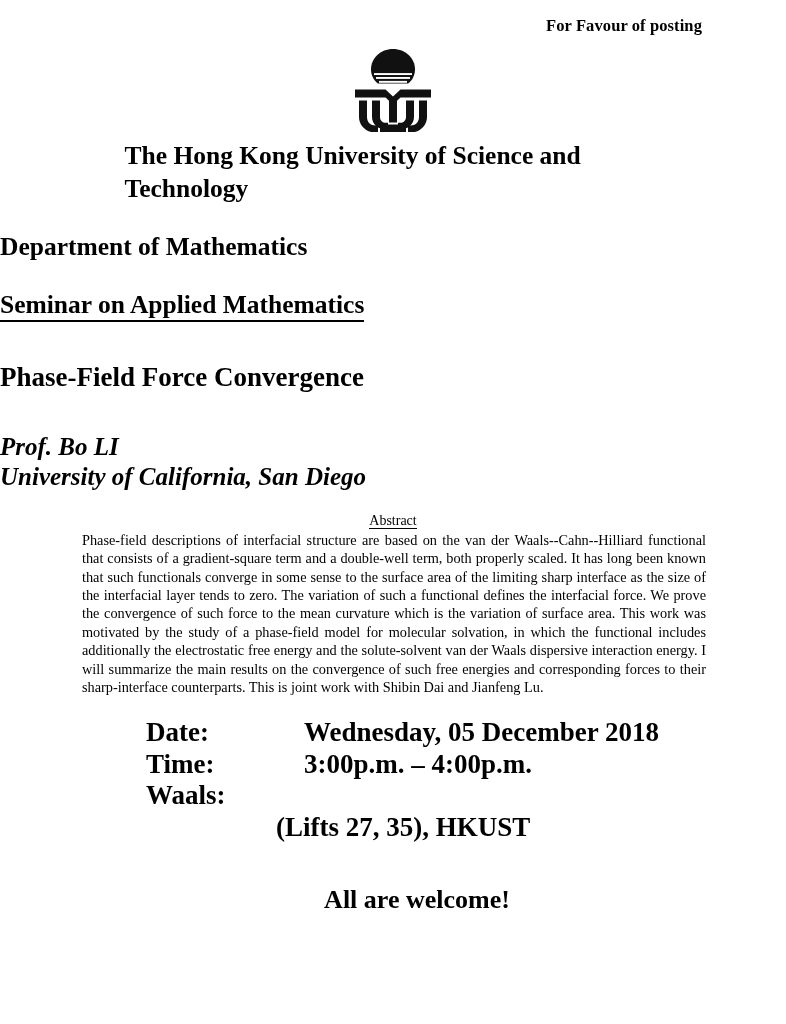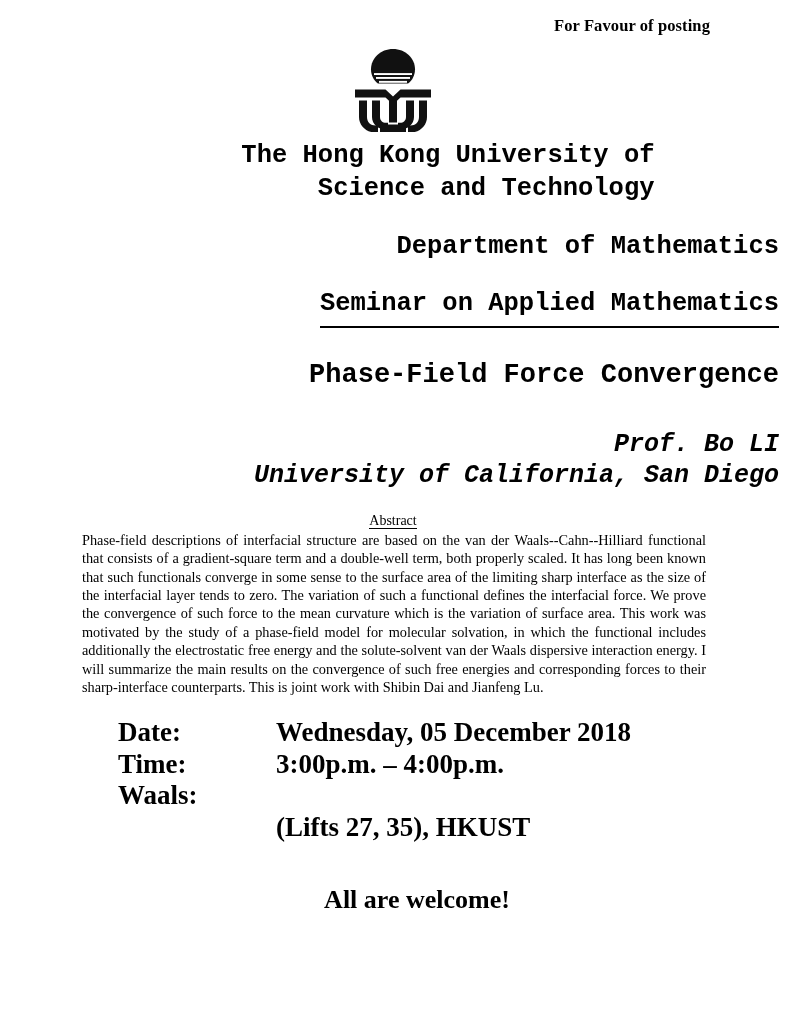--- a/index.html
+++ b/index.html
@@ -20,21 +20,21 @@
     position: relative;
     width: 786px;
     height: 1024px;
     box-sizing: border-box;
   }
 
   
   .notice {
     position: absolute;
     top: 16px;
-    right: 76px;
+    right: 84px;
     font-size: 16.5px;
     font-weight: bold;
     letter-spacing: 0.1px;
   }
 
   
   .logo-wrap {
     position: absolute;
     top: 48px;
     left: 0;
@@ -42,43 +42,42 @@
     text-align: center;
   }
   .logo-svg { display: inline-block; }
 
   
   .head-block {
     position: absolute;
     top: 140px;
     left: 0;
     width: 779px;
-    text-align: right;
-    font-family: Liberation Mono, monospace;
+    text-align: left;
   }
   .univ {
     font-size: 25.5px;
     font-weight: bold;
     line-height: 1.28;
     margin: 0 auto;
     width: 530px;
   }
   .dept {
     font-size: 25.5px;
     font-weight: bold;
     margin-top: 27px;
   }
   .seminar {
     font-size: 25.5px;
     font-weight: bold;
     margin-top: 28px;
   }
   .seminar span {
     border-bottom: 2.3px solid #000;
-    padding-bottom: 8px;
+    padding-bottom: 1px;
     margin-top: 12px;
   }
   .talk-title {
     font-size: 27px;
     font-weight: bold;
     margin-top: 42px;
   }
   .by {
     font-size: 16px;
     font-style: italic;
@@ -127,20 +126,21 @@
     top: 717px;
     left: 118px;
     width: 620px;
     font-size: 27px;
     font-weight: bold;
     line-height: 1.17;
   }
   .detail-row {
     display: flex;
     align-items: center;
+    margin-left: 28px;
   }
   .detail-label {
     width: 158px;
     flex: 0 0 158px;
   }
   .detail-value {
     flex: 1 1 auto;
   }
   .detail-value-cont {
     margin-left: 158px;

